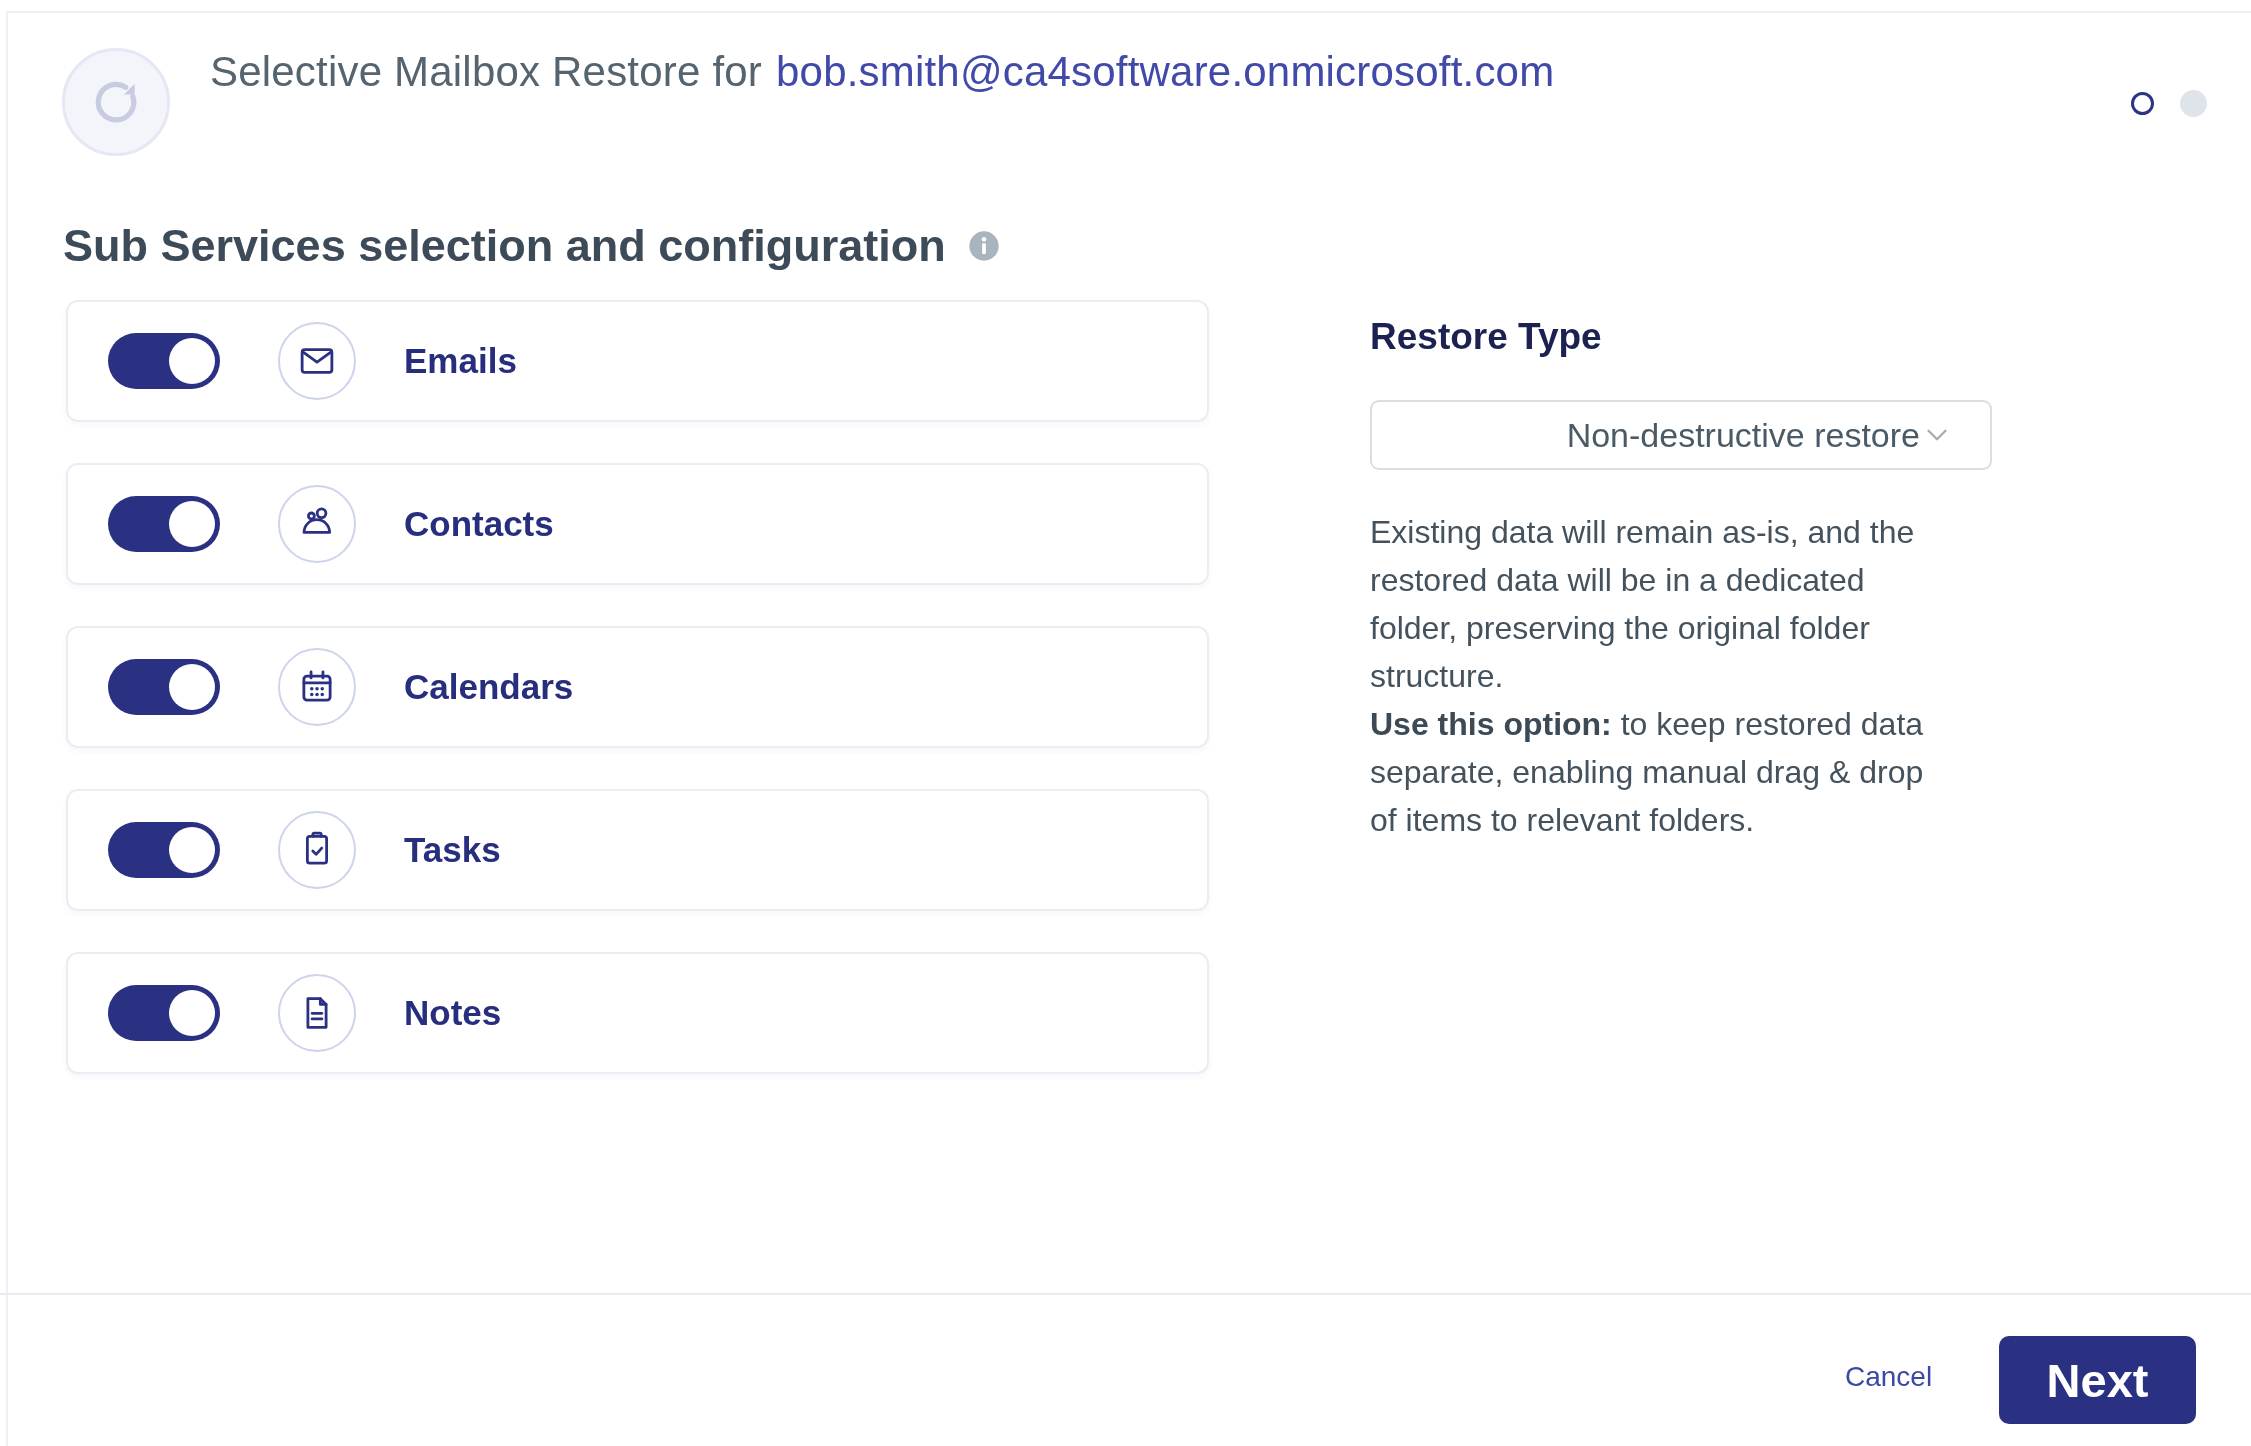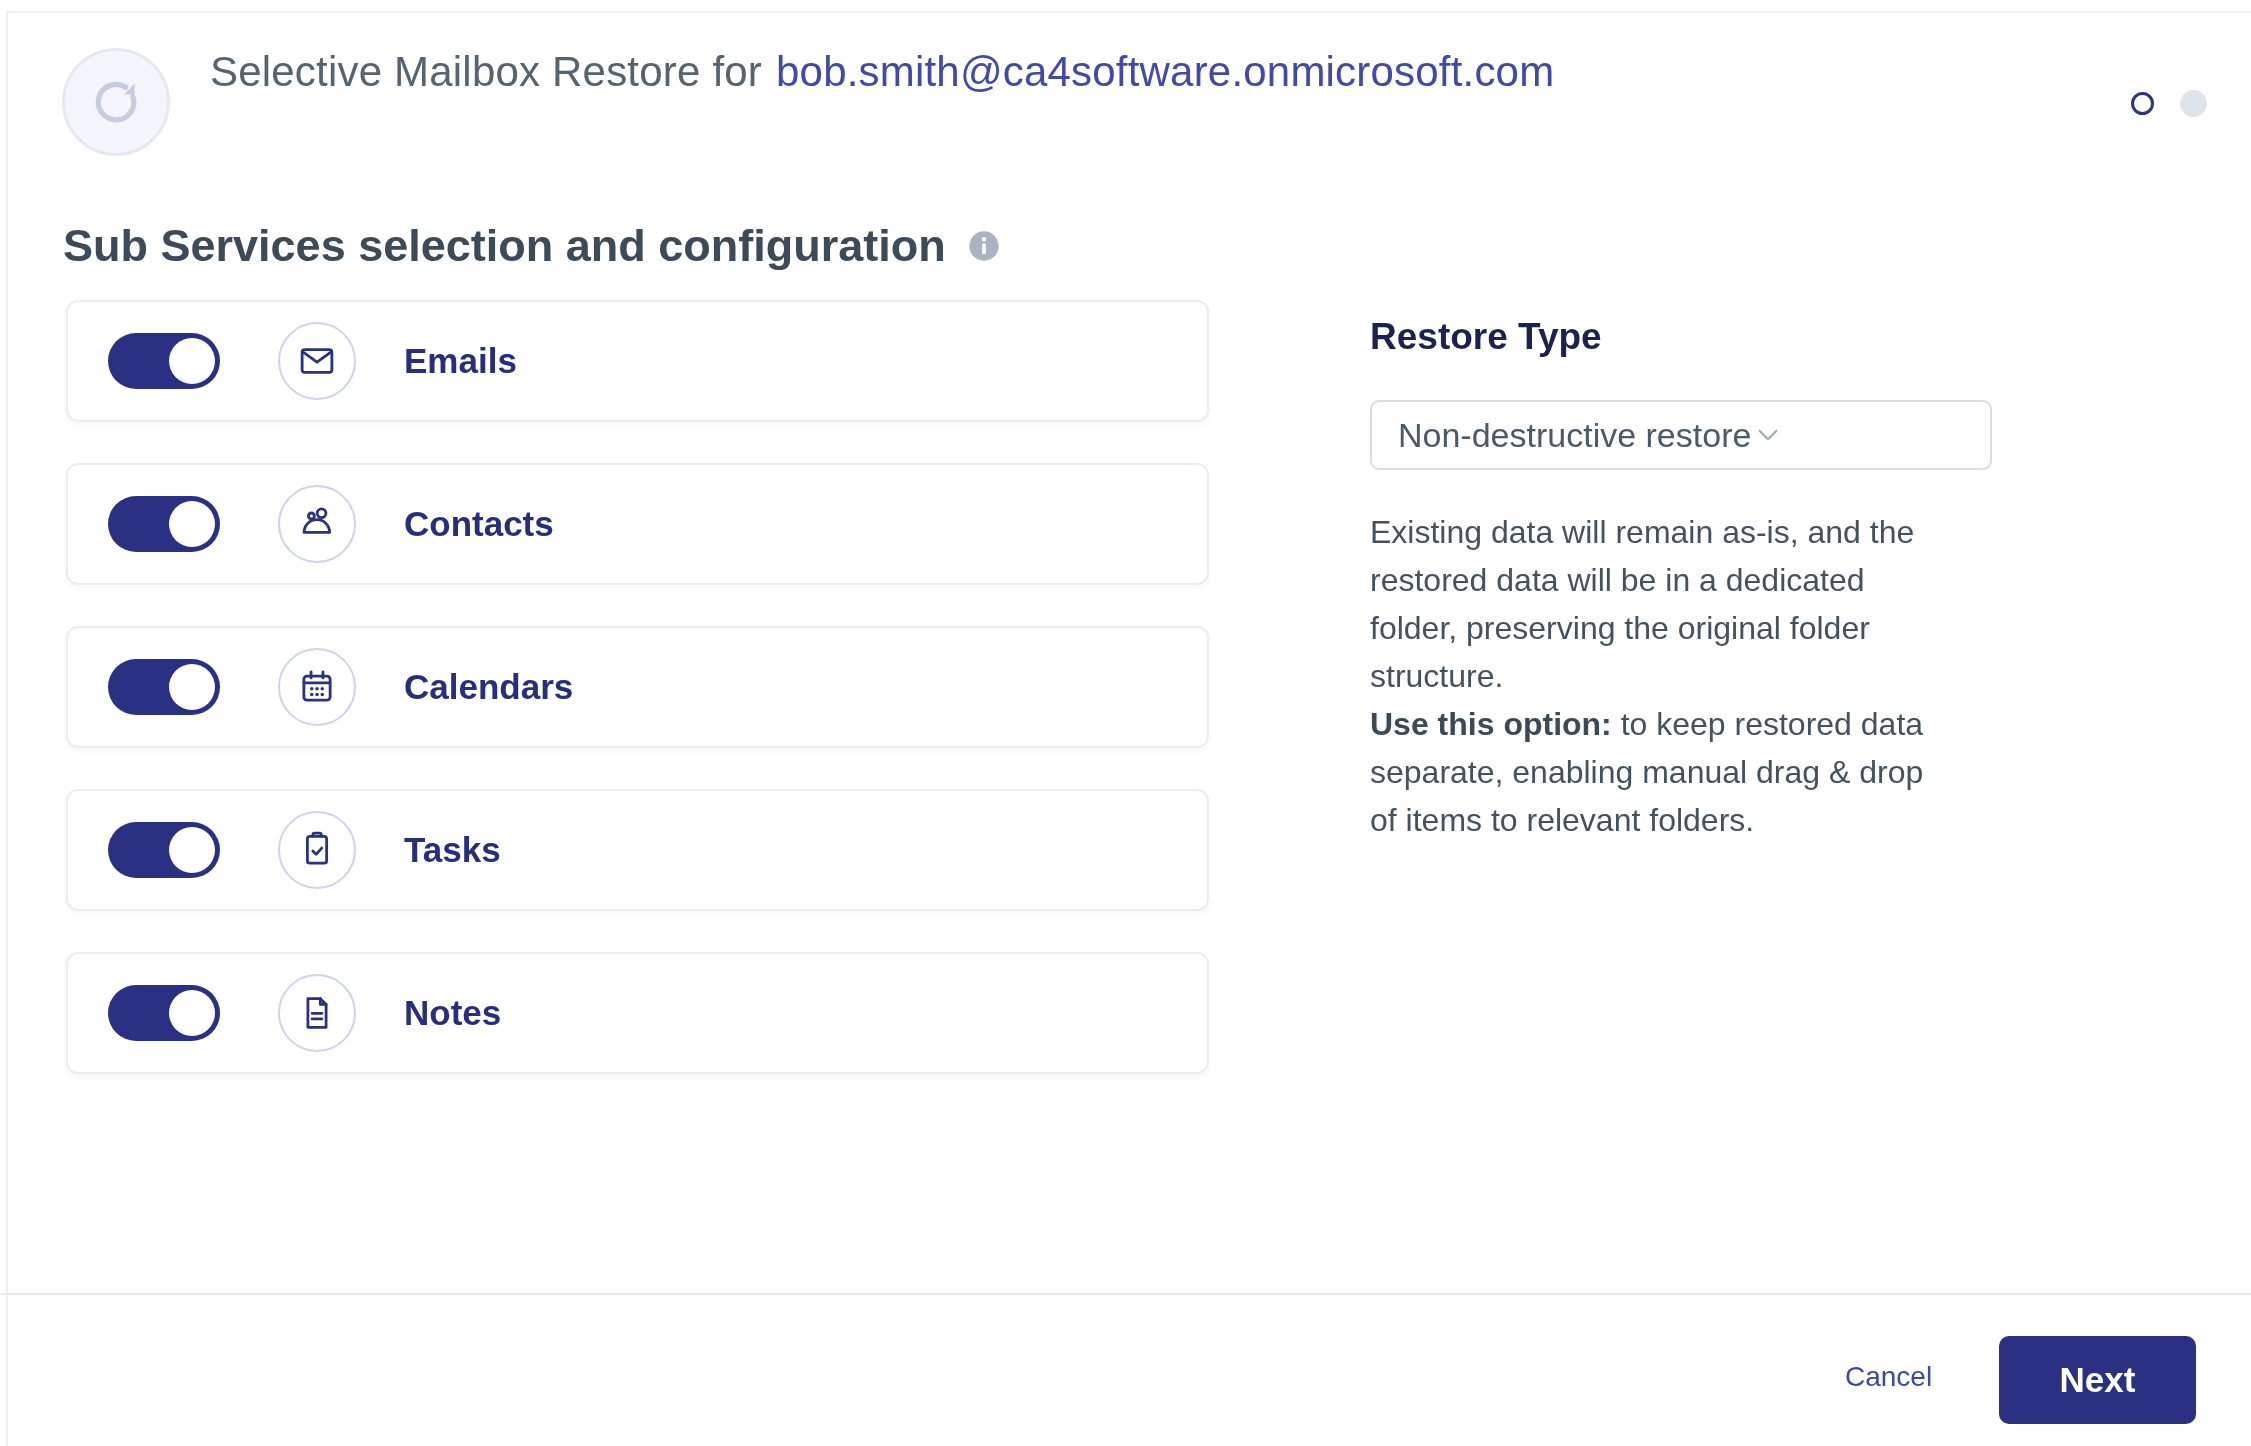--- a/index.html
+++ b/index.html
@@ -52,37 +52,37 @@
     display:flex; align-items:center; justify-content:center; margin-left:58px; flex:none; color:#2a3183;
   }
   .service-icon-circle svg { width:42px; height:42px; }
   .service-label { margin-left:48px; font-size:35px; font-weight:700; color:#272e7d; }
 
   
   .right-col { position:absolute; left:1370px; top:316px; width:680px; }
   .restore-type-label { font-size:37px; font-weight:700; color:#1b2150; margin-bottom:42px; }
   .dropdown {
     width:622px; height:70px; border:2px solid #dadde3; border-radius:9px; background:#fff;
-    display:flex; align-items:center; justify-content:flex-start; padding:0 26px; cursor:pointer;
+    display:flex; align-items:center; justify-content:flex-end; padding:0 36px; cursor:pointer;
   }
   .dropdown-value { font-size:34px; color:#4a5a66; }
   .dropdown .chev { width:34px; height:34px; color:#a7abb0; }
   .description { margin-top:38px; font-size:32px; line-height:48px; color:#44525e; }
   .description .pre { white-space:pre-line; }
   .description b { font-weight:700; color:#3c4a56; }
 
   
   .footer-divider { position:absolute; left:0; right:0; top:1293px; height:2px; background:#e8ebf1; }
   .cancel-button {
     position:absolute; left:1845px; top:1361px; font-size:28px; color:#3a49a3;
     background:none; border:none; cursor:pointer; font-family:inherit;
   }
   .next-button {
     position:absolute; left:1999px; top:1336px; width:197px; height:88px;
-    background:#2a3183; color:#ffffff; font-size:35px; font-weight:700;
+    background:#2a3183; color:#ffffff; font-size:47px; font-weight:700;
     border:none; border-radius:10px; cursor:pointer; font-family:inherit;
     display:flex; align-items:center; justify-content:center;
   }
 </style>
 </head>
 <body>
 
 <div class="screen">
   <div class="edge-top"></div>
   <div class="edge-left"></div>

